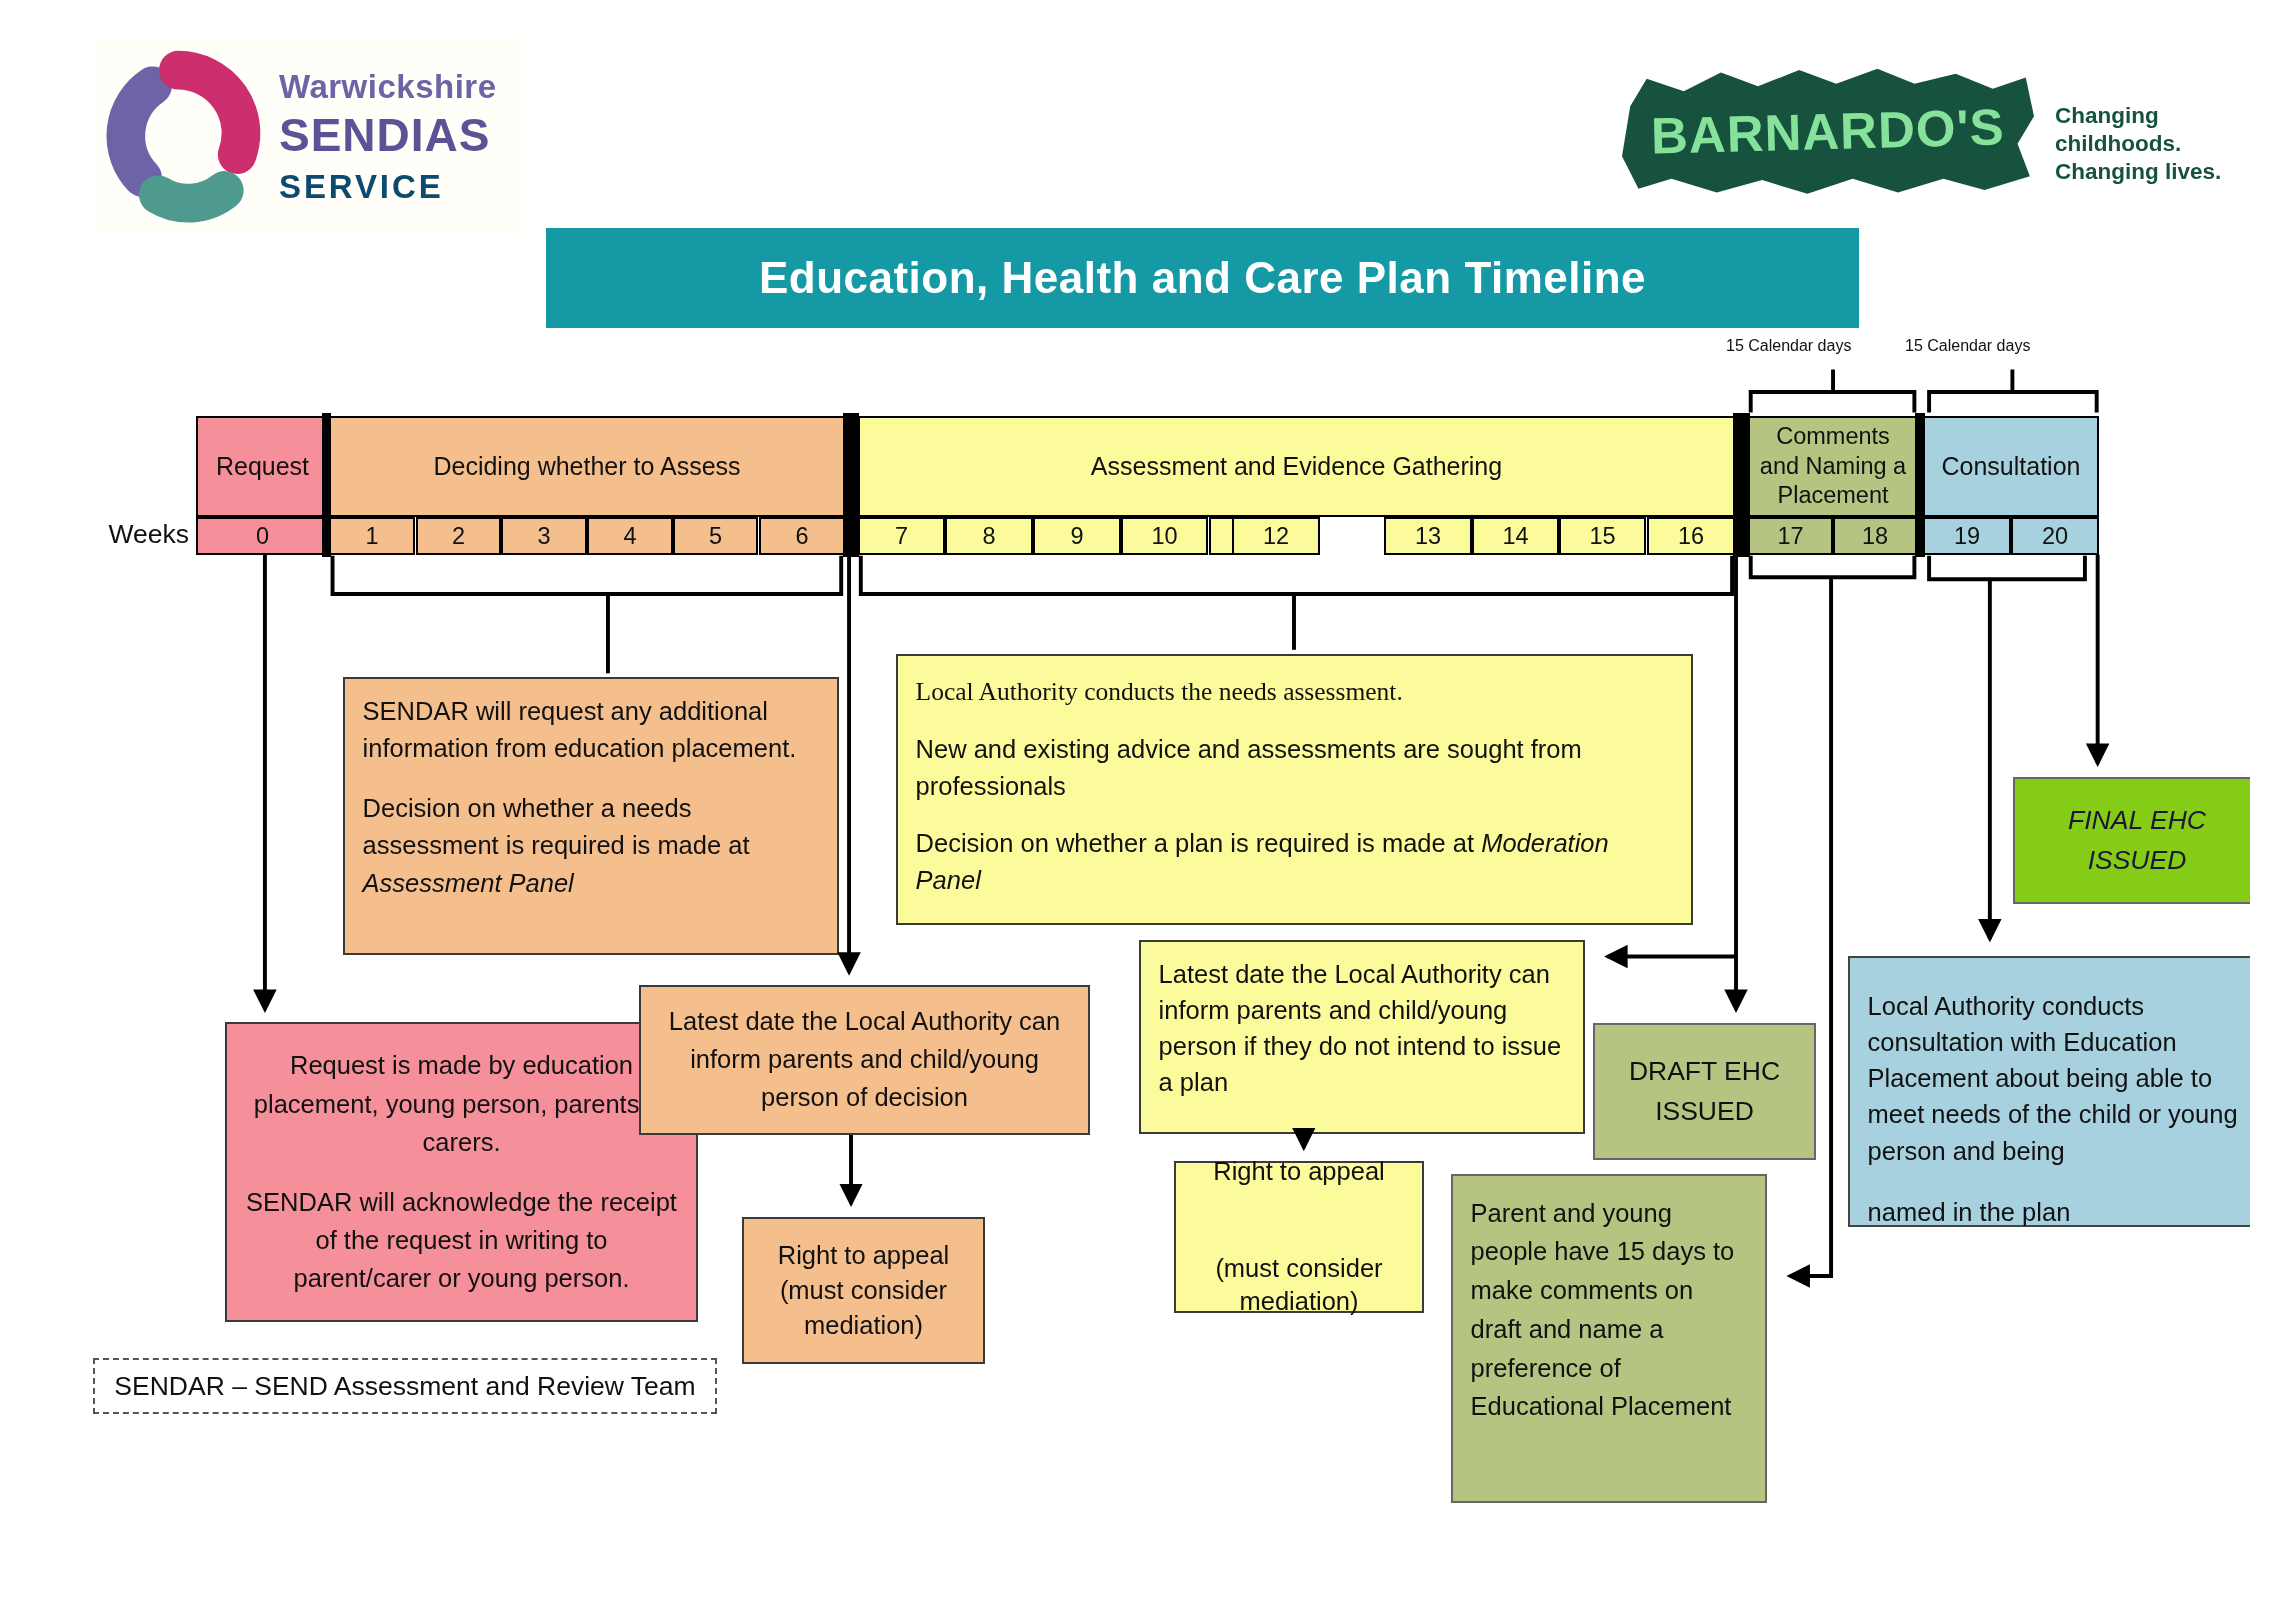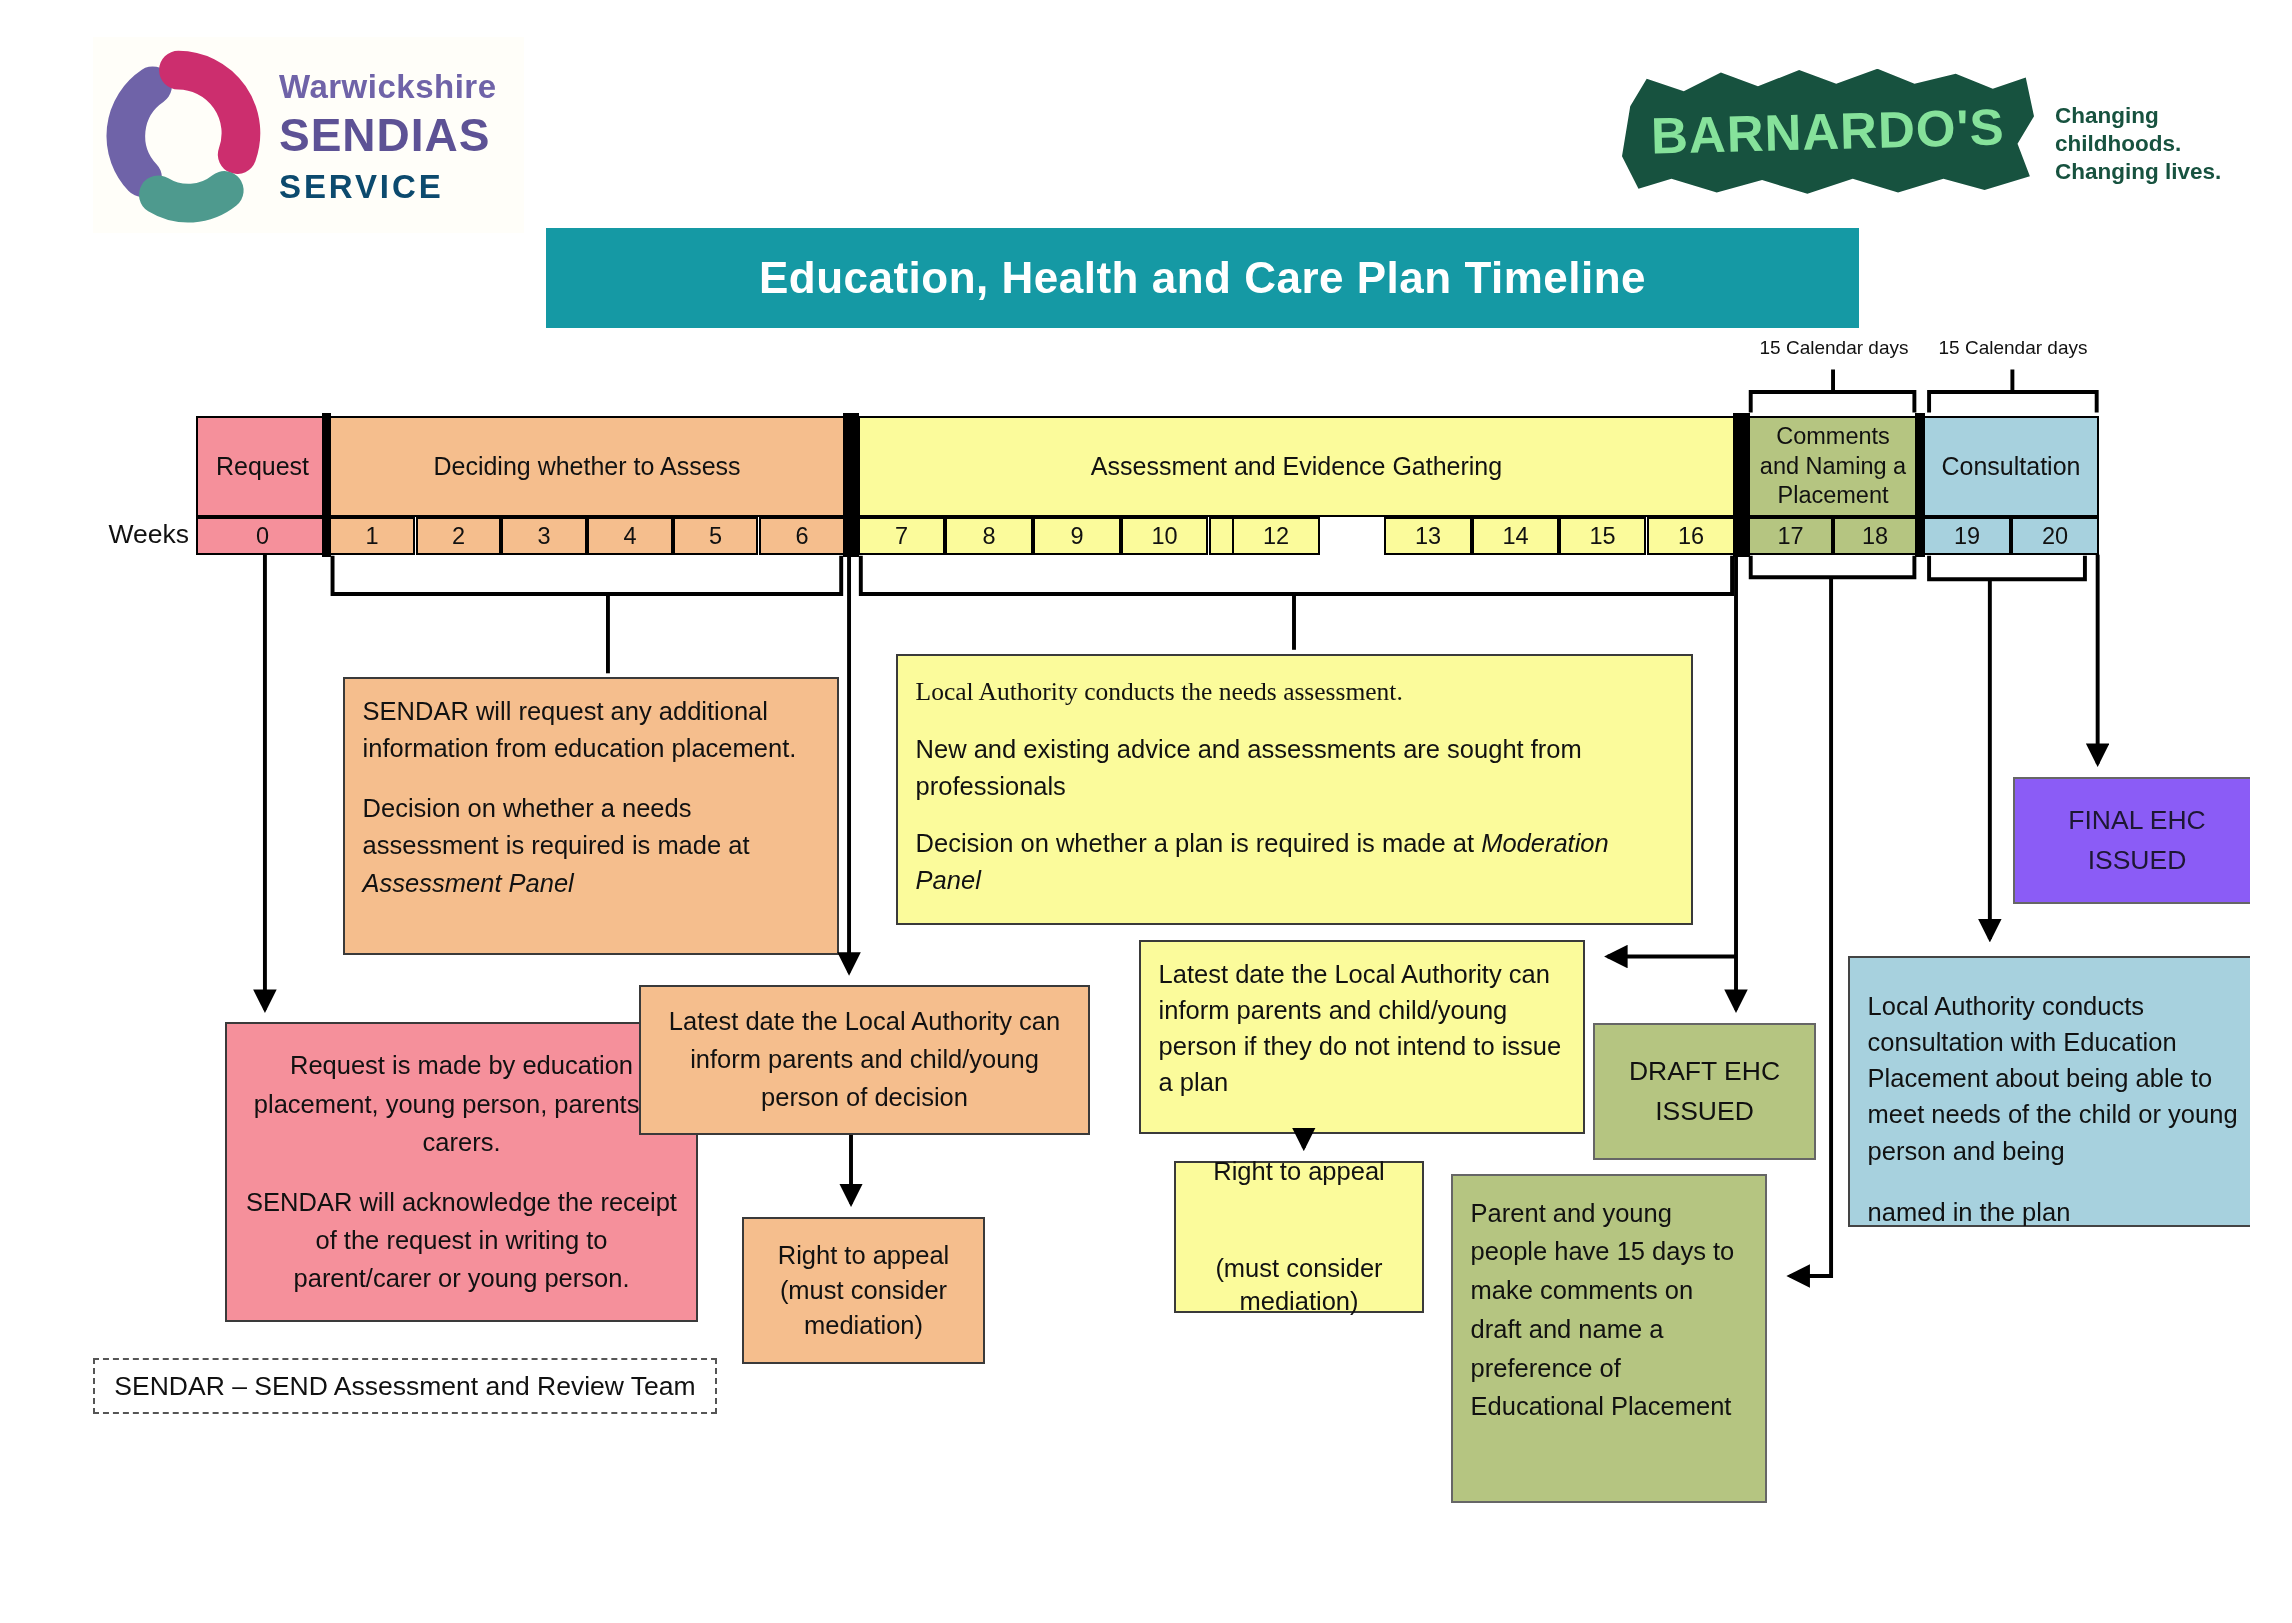--- a/index.html
+++ b/index.html
@@ -18,32 +18,32 @@
   .barnardos-badge{
     position:absolute;left:0;top:7.8px;width:412px;height:125px;background:#17523F;
     display:flex;align-items:center;justify-content:center;
     clip-path:polygon(2% 30%,6% 8%,15% 18%,24% 3%,33% 14%,43% 1%,52% 12%,62% 0%,71% 12%,81% 4%,90% 16%,98% 7%,100% 38%,96% 60%,99% 86%,88% 97%,78% 88%,67% 99%,56% 88%,45% 100%,34% 89%,23% 99%,12% 88%,4% 96%,0% 70%);
   }
   .barnardos-name{font-size:51px;font-weight:bold;color:#86E29B;letter-spacing:1px;transform:rotate(-1.5deg);}
   .barnardos-taglines{position:absolute;left:433px;top:41px;font-size:22.5px;font-weight:bold;color:#17523F;line-height:1.25;}
   .title-bar{left:546px;top:228px;width:1313px;height:100px;background:#1599A4;display:flex;align-items:center;justify-content:center;}
   .title-text{color:#ffffff;font-size:44px;font-weight:bold;letter-spacing:0.5px;}
   
-  .cal-label{top:337px;width:216px;text-align:center;font-size:19px;color:#111;}
+  .cal-label{top:337px;width:216px;text-align:left;font-size:16px;color:#111;}
   
   .weeks-label{left:98px;top:519px;width:91px;height:33px;font-size:26.5px;text-align:right;}
   .phase{top:416px;height:101px;border:2.5px solid #000;display:flex;align-items:center;justify-content:center;text-align:center;font-size:25px;line-height:1.25;}
   .wk{top:517px;height:38px;border:2px solid #000;display:flex;align-items:center;justify-content:center;font-size:23.5px;}
   .divider{top:413px;height:144px;background:#000;}
   .c-pink{background:#F5909B;}
   .c-orange{background:#F5BE8D;}
   .c-yellow{background:#FBFB9B;}
   .c-green{background:#B5C581;}
   .c-blue{background:#A7D1DE;}
-  .c-purple{background:#8b5cf6;}
+  .c-purple{background:#84cc16;font-style:italic;}
   
   .note{border:2px solid #3a3a3a;font-size:25.5px;line-height:1.48;padding:13.7px 17.6px;}
   .note.center{display:flex;flex-direction:column;align-items:center;justify-content:center;text-align:center;}
   .para + .para{margin-top:21.6px;}
   .legend-box{left:93px;top:1358px;width:624px;height:56px;background:#fff;border:2px dashed #555;display:flex;align-items:center;justify-content:center;font-size:26.5px;}
   svg.overlay{position:absolute;left:0;top:0;pointer-events:none;}
 </style>
 </head>
 <body>
 

